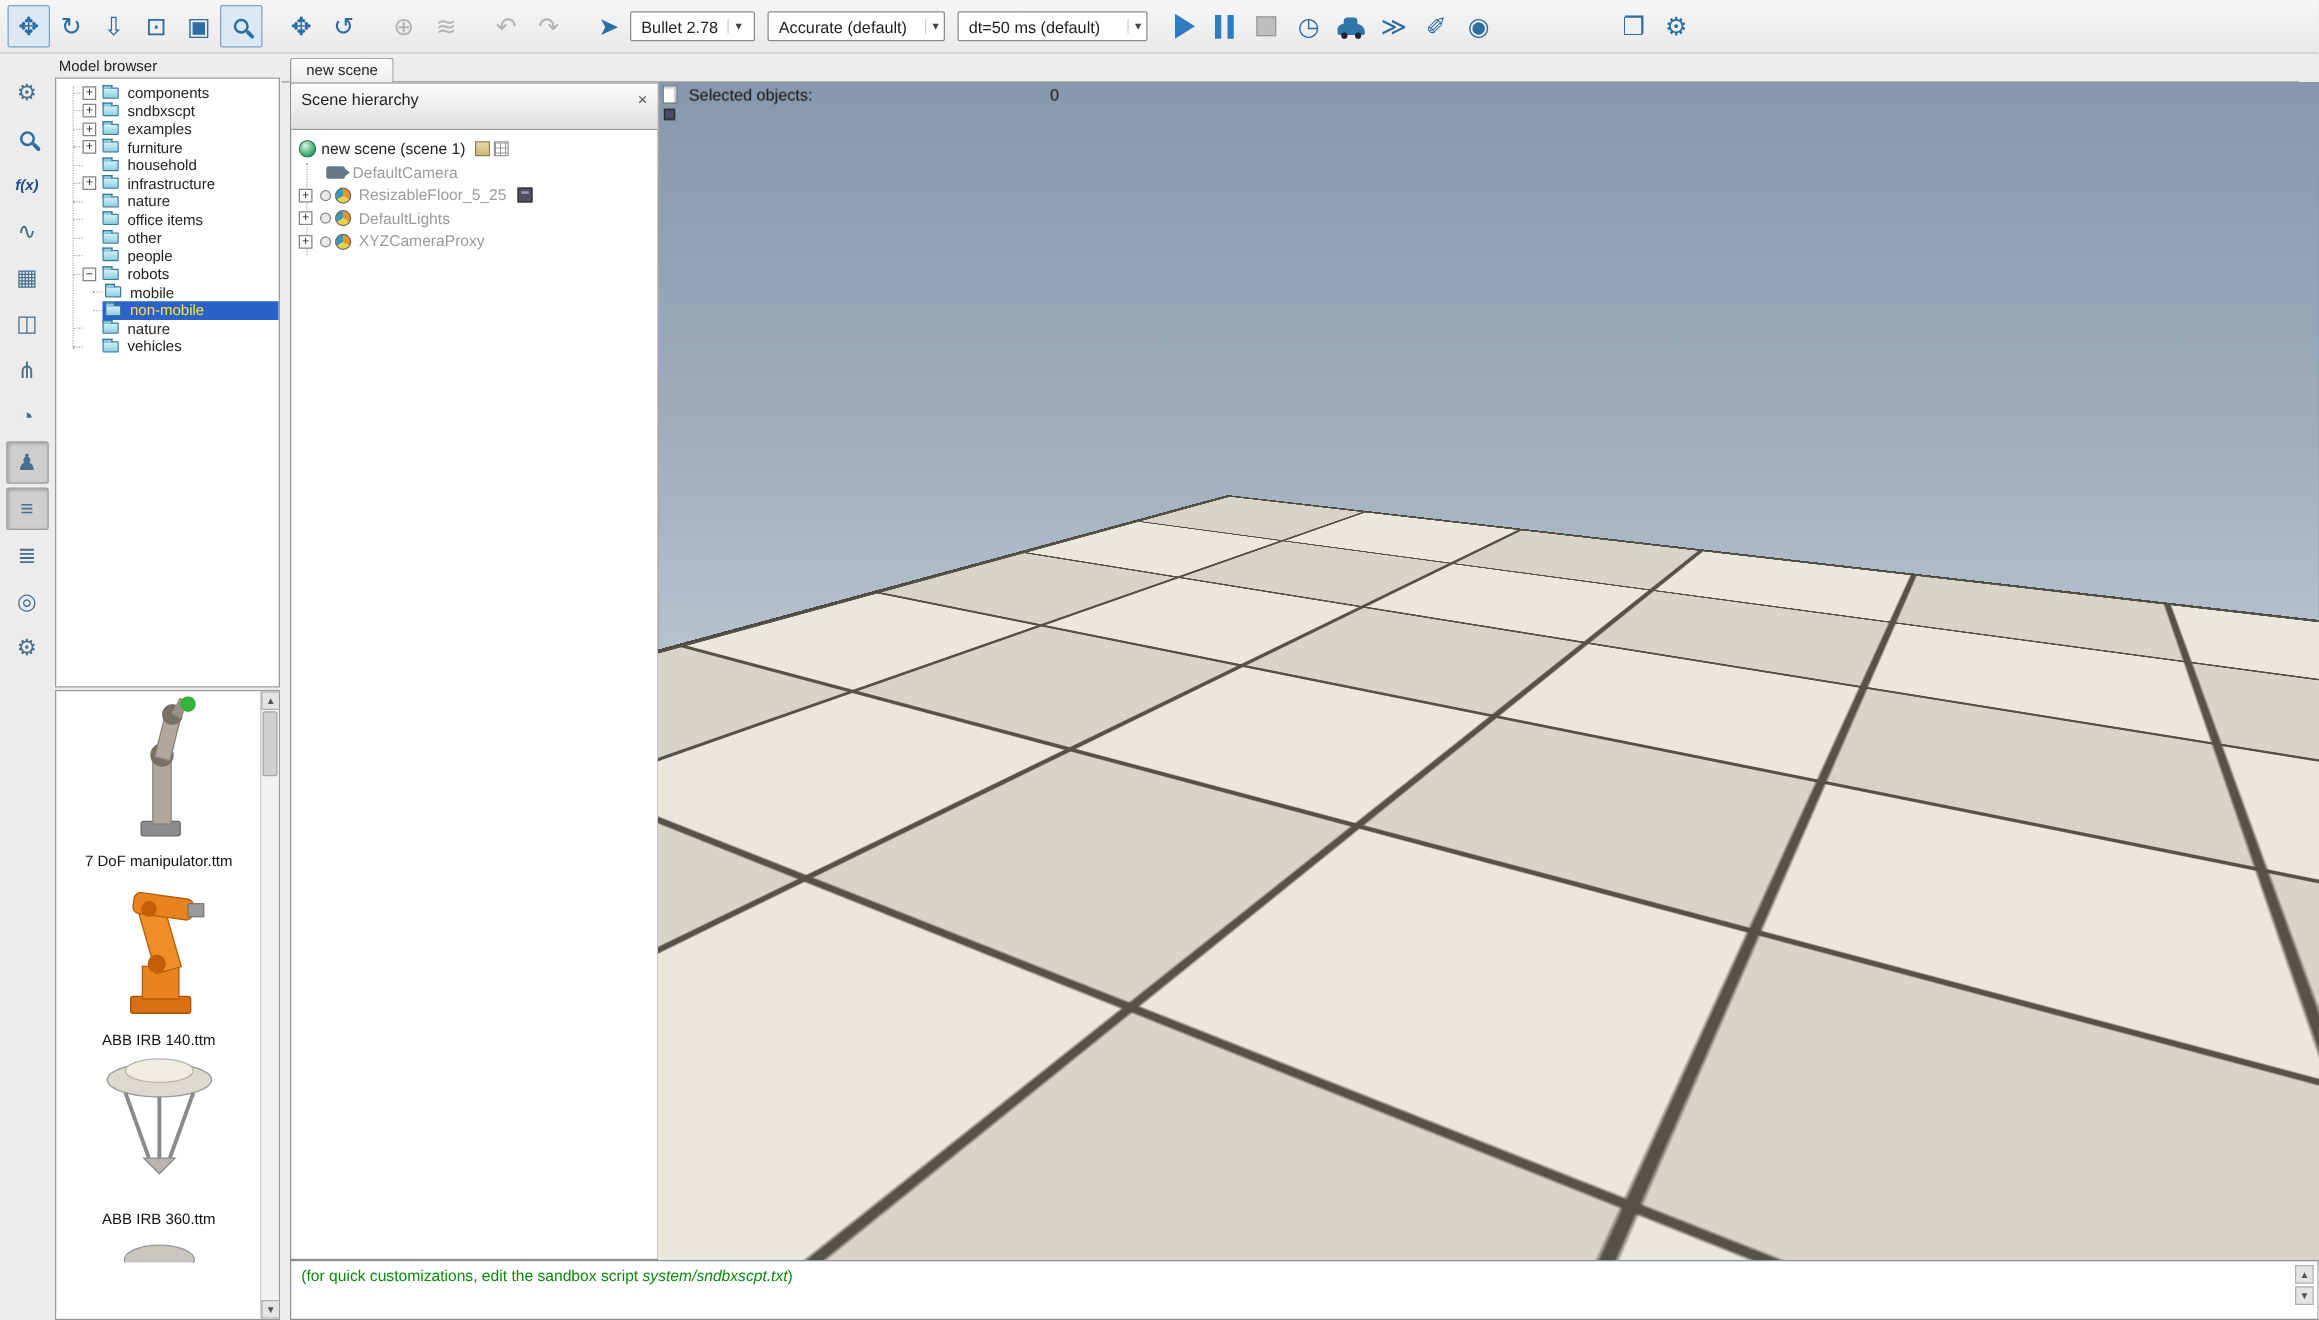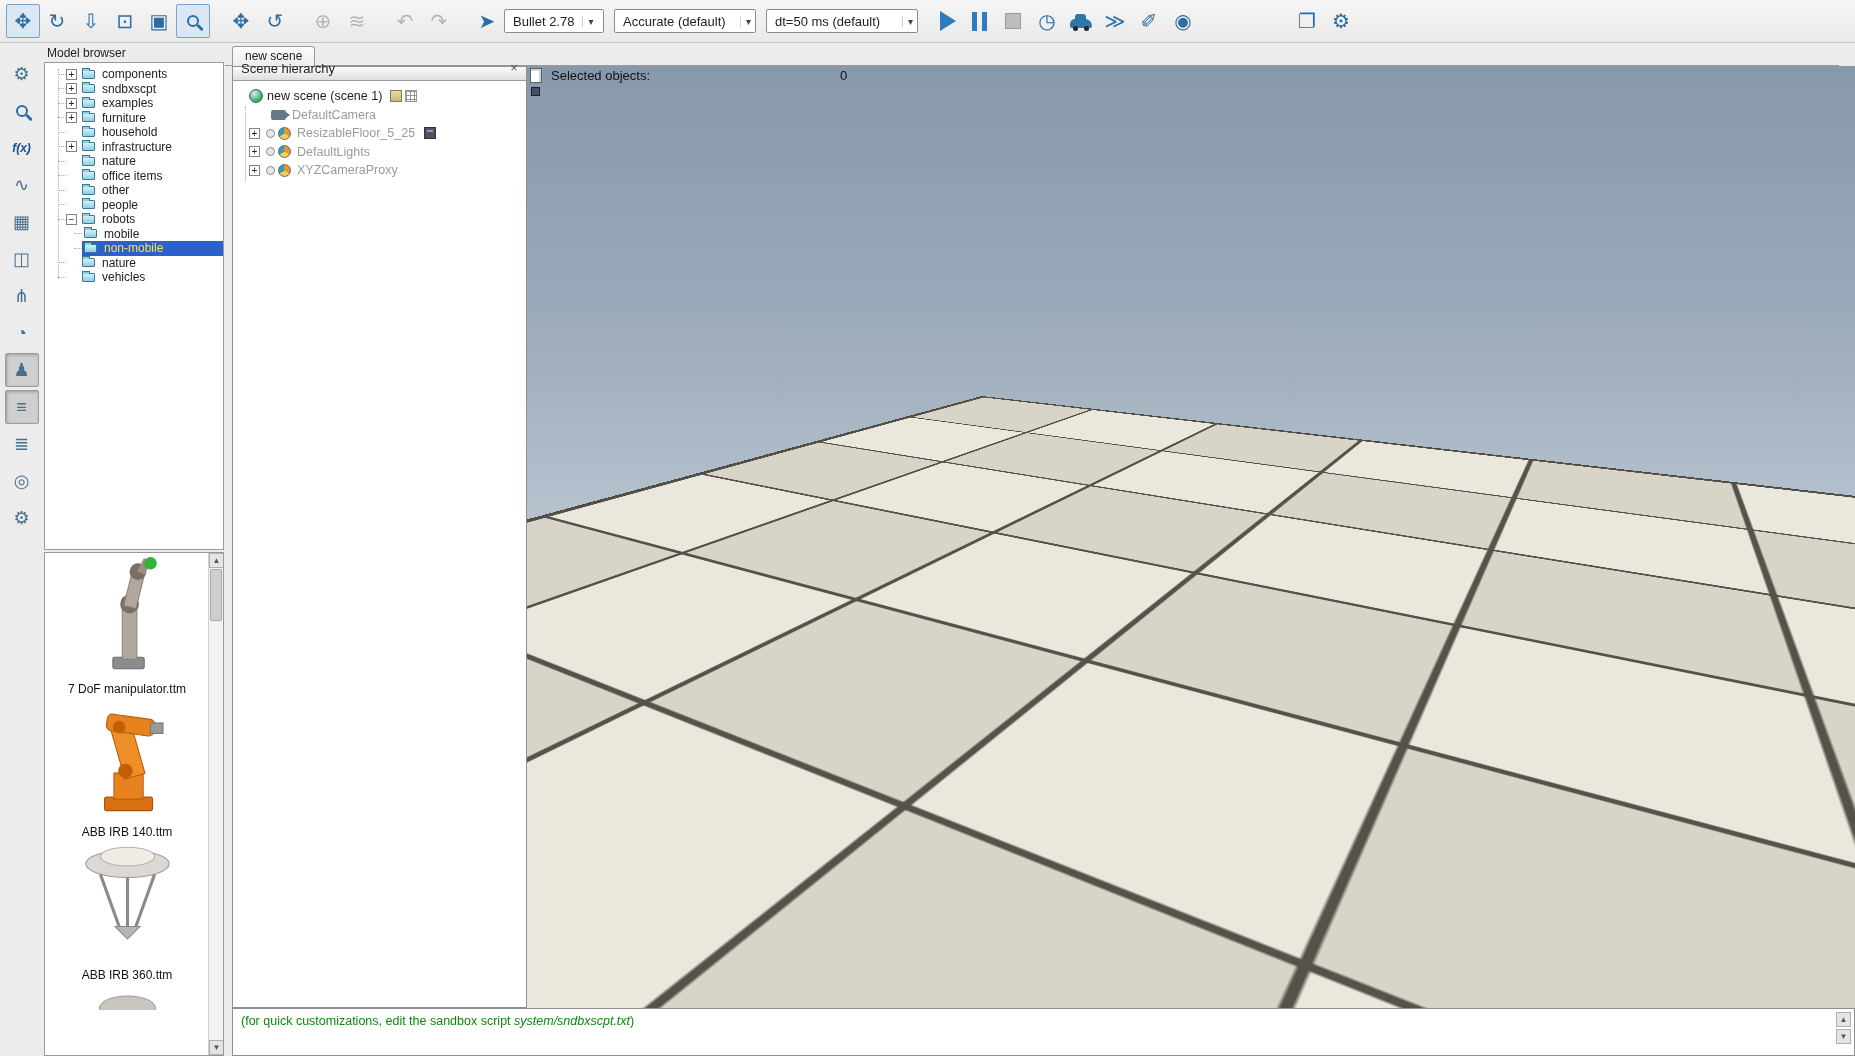--- a/index.html
+++ b/index.html
@@ -57,23 +57,23 @@
   .scroll-btn.bottom { position:absolute; bottom:0; }
   .scroll-thumb { position:absolute; top:16px; left:1px; width:12px; height:52px; background:#cfcfcf; border:1px solid #a8a8a8; border-radius:2px; }
 
   
   .right-region { position:absolute; left:225px; top:43px; width:1630px; height:1013px; background:#ececec; }
   .tab-bar { position:absolute; left:0; top:0; right:16px; height:23px; border-bottom:1px solid #9a9a9a; }
   .tab { position:absolute; left:7px; top:3px; height:20px; padding:0 12px; background:linear-gradient(#fdfdfd,#ececec); border:1px solid #9a9a9a; border-bottom:none; border-radius:3px 3px 0 0; font-size:12px; line-height:19px; }
 
   
   .scene-h { position:absolute; left:7px; top:23px; width:295px; height:942px; background:#fff; border:1px solid #8f8f8f; }
-  .sh-header { height:14px; background:linear-gradient(#fcfcfc,#dedede); border-bottom:1px solid #9a9a9a; display:flex; align-items:center; padding:0 4px 11px 8px; font-size:13px; }
+  .sh-header { height:37px; background:linear-gradient(#fcfcfc,#dedede); border-bottom:1px solid #9a9a9a; display:flex; align-items:center; padding:0 4px 11px 8px; font-size:13px; }
   .sh-close { margin-left:auto; width:16px; height:16px; text-align:center; line-height:15px; color:#555; font-size:13px; }
-  .shrow { height:18.5px; display:flex; align-items:center; position:relative; padding-left:16px; }
+  .shrow { height:18.5px; display:flex; align-items:center; position:relative; padding-left:6px; }
   .shrow .gray { color:#9b9b9b; }
   .shrow .lbl { font-size:12.5px; padding:0 4px; white-space:nowrap; }
   .icon-world { width:14px; height:14px; border-radius:50%; background:radial-gradient(circle at 35% 30%,#d8f0e2,#49b07a 60%,#1e7a4e); border:1px solid #2a7a55; flex:none; }
   .icon-ball { width:13px; height:13px; border-radius:50%; background:conic-gradient(#e89530 0 120deg,#f3d04a 0 240deg,#2e9bc4 0); border:1px solid #666; flex:none; margin-right:2px; }
   .icon-dot { width:9px; height:9px; border-radius:50%; border:1px solid #888; background:#e8e8e8; flex:none; margin:0 3px; }
   .icon-cam { width:15px; height:10px; background:#647888; border-radius:2px; position:relative; flex:none; margin-right:2px; }
   .icon-cam::after { content:""; position:absolute; right:-4px; top:2px; border-left:4px solid #647888; border-top:3px solid transparent; border-bottom:3px solid transparent; }
   .icon-floor-sm { width:12px; height:12px; background:linear-gradient(#e6d9a8,#c9b878); border:1px solid #8a7a46; flex:none; margin-left:4px; }
   .icon-grid { width:12px; height:12px; background-image:linear-gradient(to right,#999 1px,transparent 1px),linear-gradient(to bottom,#999 1px,transparent 1px); background-size:4px 4px; background-color:#fff; border:1px solid #999; flex:none; margin-left:3px; }
   .icon-script { width:12px; height:12px; background:#50505e; border:1px solid #333; position:relative; flex:none; margin-left:5px; }
@@ -395,21 +395,21 @@
         <span class="sh-close">×</span>
       </div>
       <div style="position:relative;padding-top:6px;">
         <div class="vguide" style="left:12px;top:26px;height:74px;"></div>
         <div class="shrow">
           <span class="icon-world"></span>
           <span class="lbl">new scene (scene 1)</span>
           <span class="icon-floor-sm"></span>
           <span class="icon-grid"></span>
         </div>
-        <div class="shrow" style="padding-left:38px">
+        <div class="shrow" style="padding-left:28px">
           <span class="icon-cam"></span>
           <span class="lbl gray">DefaultCamera</span>
         </div>
         <div class="shrow">
           <span class="exp">+</span>
           <span class="icon-dot"></span>
           <span class="icon-ball"></span>
           <span class="lbl gray">ResizableFloor_5_25</span>
           <span class="icon-script"></span>
         </div>

